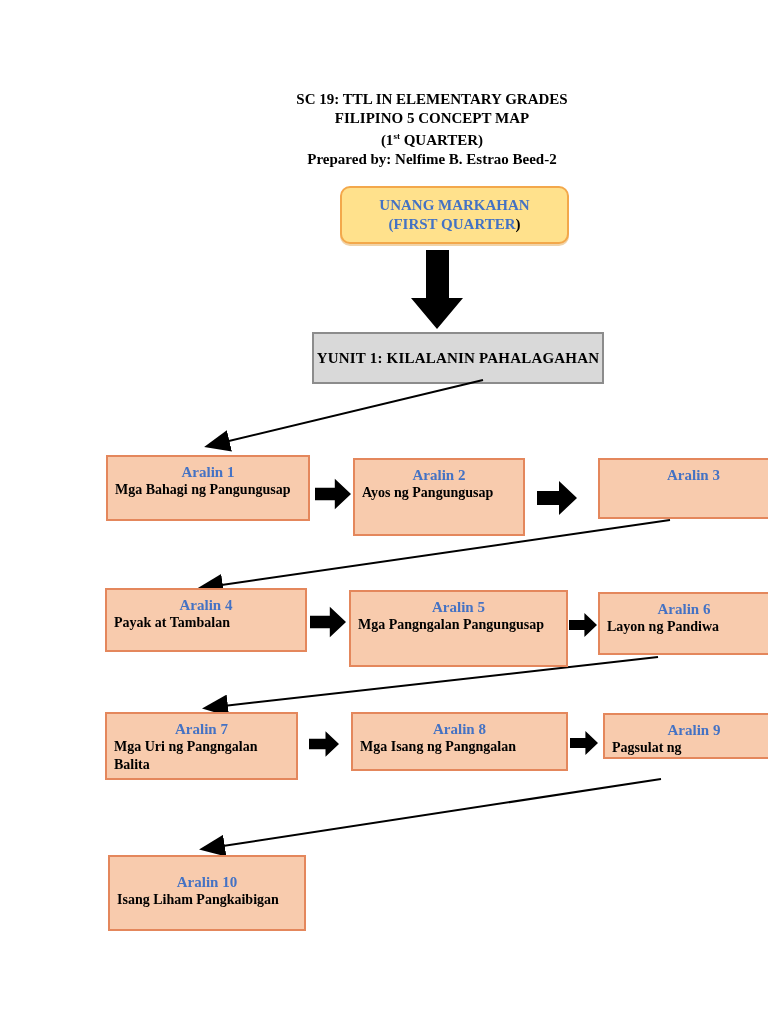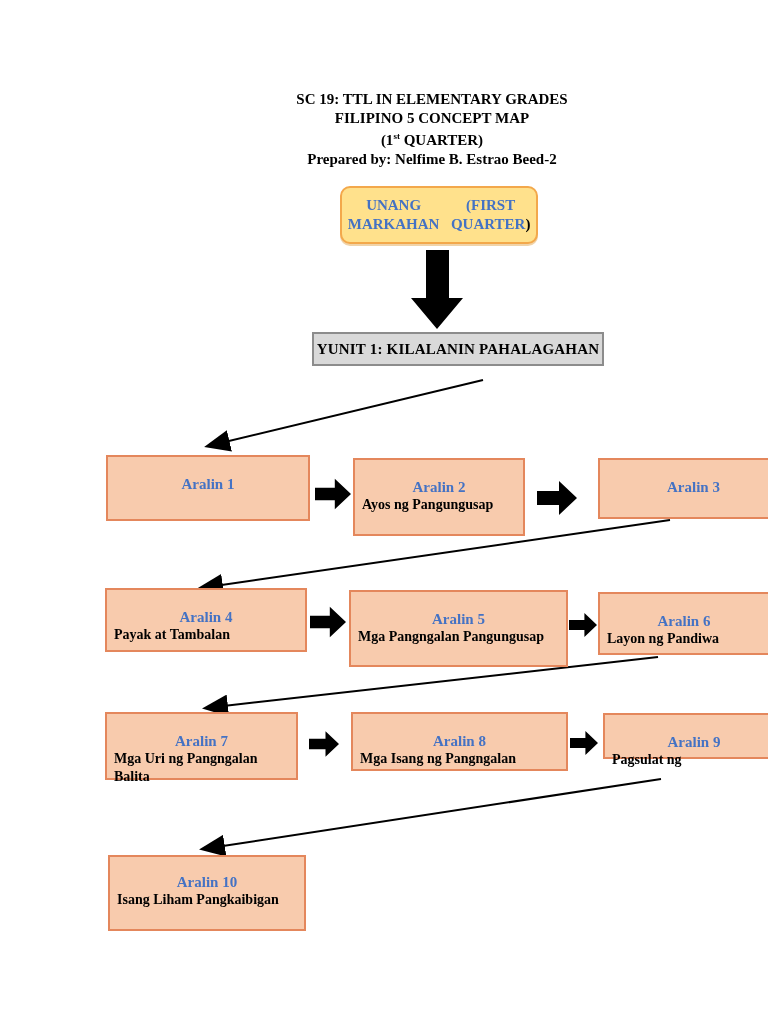--- a/index.html
+++ b/index.html
@@ -17,39 +17,39 @@
   .page{
     position:relative;width:768px;height:1024px;background:#ffffff;
     font-family:"Liberation Serif","DejaVu Serif",serif;overflow:hidden;margin-left:48px;
   }
   .title-block{
     position:absolute;top:90px;left:0;width:768px;text-align:center;
     font-weight:bold;font-size:15px;line-height:18.5px;color:#000;
   }
   .title-block sup{font-size:9px;vertical-align:super}
   .start-node{
-    position:absolute;left:292px;top:186px;width:198px;height:58px;
+    position:absolute;left:292px;top:186px;width:229px;height:58px;
     background:var(--start-fill);border:2px solid var(--start-border);
-    border-radius:10px;display:flex;flex-direction:row;align-items:center;
+    border-radius:10px;display:flex;flex-direction:column;align-items:center;
     justify-content:center;font-weight:bold;font-size:15px;line-height:19px;
     color:var(--accent-blue);text-align:center;
     box-shadow:0 2px 0 rgba(222,157,62,.45);
   }
   .start-node .paren{color:#000}
   .down-arrow{position:absolute;left:360px;top:250px}
   .unit-node{
-    position:absolute;left:264px;top:332px;width:292px;height:34px;
+    position:absolute;left:264px;top:332px;width:292px;height:52px;
     background:var(--unit-fill);border:2px solid var(--unit-border);
     display:flex;align-items:center;justify-content:center;
     font-weight:bold;font-size:15px;color:#000;letter-spacing:.2px;text-align:center;
   }
   .lesson{
     position:absolute;background:var(--lesson-fill);
     border:2px solid var(--lesson-border);
-    padding:18px 5px 4px 5px;
+    padding:6px 5px 4px 5px;
   }
   .lesson .l-title{
     text-align:center;font-weight:bold;font-size:15px;line-height:18px;
     color:var(--accent-blue);
   }
   .lesson .l-sub{
     text-align:left;font-weight:bold;font-size:14px;line-height:18px;color:#000;
     padding-left:2px;
   }
   .rarrow{position:absolute}
@@ -92,20 +92,21 @@
       </marker>
     </defs>
     <line class="cline" x1="435" y1="380" x2="160" y2="446" marker-end="url(#ah)"></line>
     <line class="cline" x1="622" y1="520" x2="153" y2="588" marker-end="url(#ah)"></line>
     <line class="cline" x1="610" y1="657" x2="158" y2="708" marker-end="url(#ah)"></line>
     <line class="cline" x1="613" y1="779" x2="155" y2="849" marker-end="url(#ah)"></line>
   </svg>
 
   <div class="lesson" style="left:58px;top:455px;width:204px;height:66px">
     <div class="l-title">Aralin 1</div>
+    <div class="l-sub">Mga Bahagi ng Pangungusap</div>
   </div>
   <div class="rarrow" style="left:267px;top:477px">
     <svg width="36" height="34" viewBox="0 0 40 34">
         <polygon class="blk" points="0,10 22,10 22,0 40,17 22,34 22,24 0,24"></polygon>
       </svg>
   </div>
   <div class="lesson" style="left:305px;top:458px;width:172px;height:78px">
     <div class="l-title">Aralin 2</div>
     <div class="l-sub">Ayos ng Pangungusap</div>
   </div>

